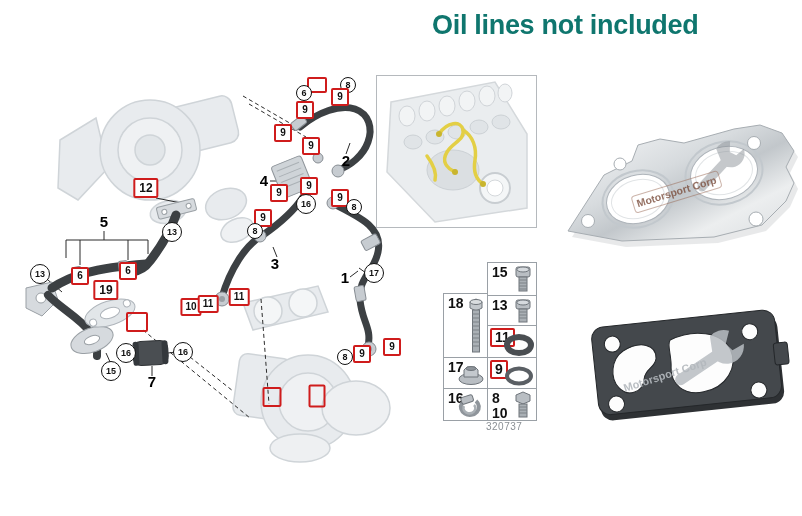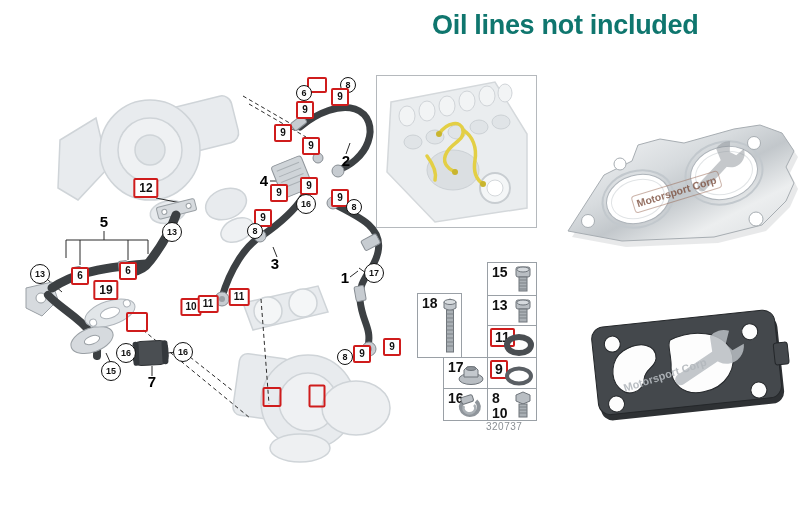--- a/index.html
+++ b/index.html
@@ -217,21 +217,21 @@
     <div class="pt-cell" style="left:487px;top:388px;width:50px;height:33px;">
       <span class="pt-num">8</span>
       <span class="pt-num second">10</span>
       <svg class="pt-icon" width="22" height="29" viewBox="0 0 22 29">
         <polygon points="4,4 11,1 18,4 18,10 11,13 4,10" fill="#b9bec3" stroke="#6f757b"></polygon>
         <rect x="7" y="13" width="8" height="13" fill="#aab0b5" stroke="#6f757b"></rect>
         <path d="M7,16 h8 M7,19 h8 M7,22 h8" stroke="#7c8287" stroke-width="1"></path>
       </svg>
     </div>
 
-    <div class="pt-cell" style="left:417px;top:293px;width:45px;height:65px;text-decoration:underline;">
+    <div class="pt-cell" style="left:443px;top:293px;width:45px;height:65px;text-decoration:underline;">
       <span class="pt-num">18</span>
       <svg class="pt-icon" width="18" height="60" viewBox="0 0 18 60">
         <polygon points="3,6 9,3 15,6 15,12 9,15 3,12" fill="#c3c8cd" stroke="#6f757b"></polygon>
         <ellipse cx="9" cy="6" rx="6" ry="2.5" fill="#d9dde0" stroke="#6f757b"></ellipse>
         <rect x="5.5" y="14" width="7" height="42" fill="#aab0b5" stroke="#6f757b"></rect>
         <path d="M5.5,18 h7 M5.5,22 h7 M5.5,26 h7 M5.5,30 h7 M5.5,34 h7 M5.5,38 h7 M5.5,42 h7 M5.5,46 h7 M5.5,50 h7" stroke="#7c8287" stroke-width="1"></path>
       </svg>
     </div>
     <div class="pt-cell" style="left:443px;top:357px;width:45px;height:32px;">
       <span class="pt-num">17</span>

